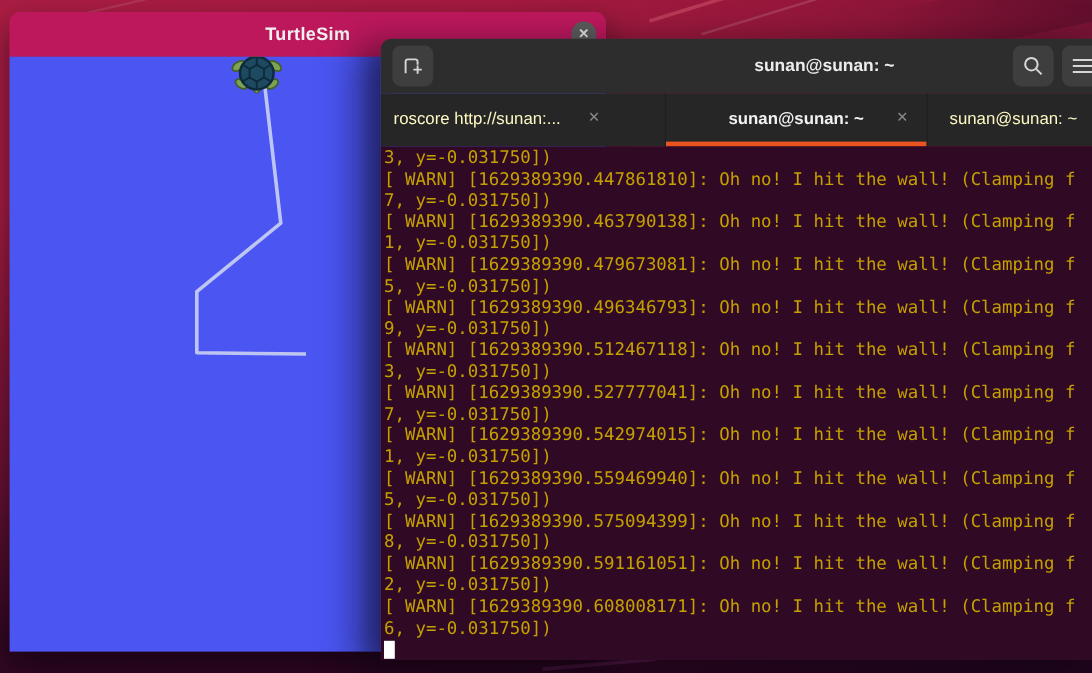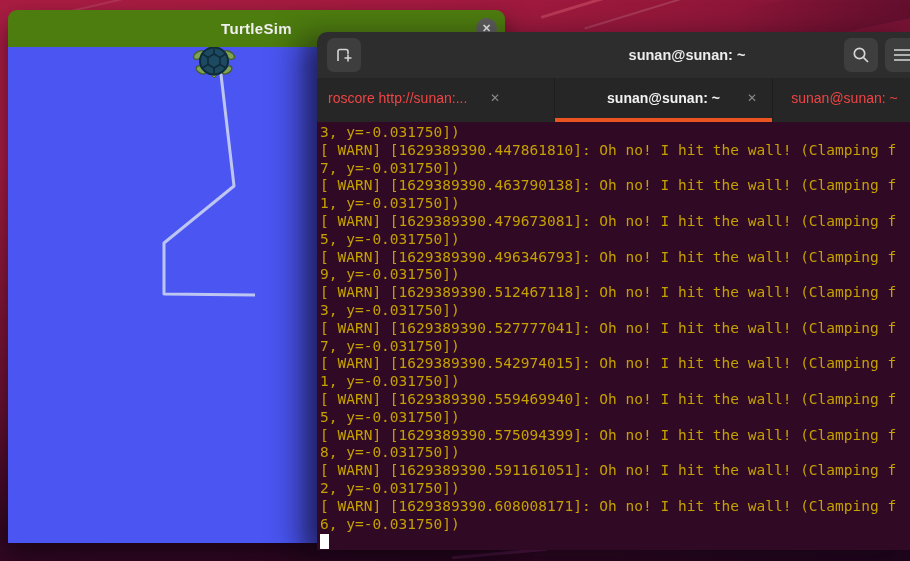--- a/index.html
+++ b/index.html
@@ -24,21 +24,21 @@
   .streak-5 { left:452px; top:552px; width:95px; height:3px; transform:rotate(-5deg); background:rgba(165,60,150,0.30); }
 
   
   .turtlesim {
     position:absolute; left:8px; top:10px; width:497px; height:533px;
     border-radius:9px 9px 0 0;
     box-shadow:0 12px 26px rgba(8,2,12,0.55);
   }
   .ts-titlebar {
     position:absolute; left:0; top:0; right:0; height:37px;
-    background:#4d7c0f; border-radius:9px 9px 0 0;
+    background:#be185d; border-radius:9px 9px 0 0;
     display:flex; align-items:center; justify-content:center; z-index:3;
   }
   .ts-title { color:#f1f1f1; font-weight:bold; font-size:15px; letter-spacing:0.3px; }
   .ts-close {
     position:absolute; right:8px; top:8px; width:21px; height:21px; border-radius:50%;
     background:#5c5c5c; color:#e8e8e8; font-size:11px; font-weight:bold;
     display:flex; align-items:center; justify-content:center; cursor:default;
   }
   .ts-canvas {
     position:absolute; left:0; top:37px; width:497px; height:496px;
@@ -76,21 +76,21 @@
   .term-tabbar {
     position:absolute; left:0; top:46px; right:0; height:44px; background:#262626;
     display:flex;
   }
   .tab { position:relative; height:44px; border-right:1px solid #1e1e1e; }
   .tab-1 { width:238px; }
   .tab-2 { width:218px; }
   .tab-3 { flex:1; }
   .tab-label {
     position:absolute; top:0; height:40px; display:flex; align-items:center;
-    font-size:14px; color:#ef4444; white-space:nowrap; overflow:hidden;
+    font-size:14px; color:#fef9c3; white-space:nowrap; overflow:hidden;
   }
   .tab-1 .tab-label { left:11px; max-width:150px; }
   .tab-2 .tab-label { left:0; right:0; justify-content:center; color:#f2f2f2; font-weight:bold; }
   .tab-3 .tab-label { left:0; right:0; justify-content:center; }
   .tab-close {
     position:absolute; top:12px; width:16px; height:16px; color:#8a8a8a; font-size:12px;
     display:flex; align-items:center; justify-content:center;
   }
   .tab-1 .tab-close { left:170px; }
   .tab-2 .tab-close { right:12px; }

